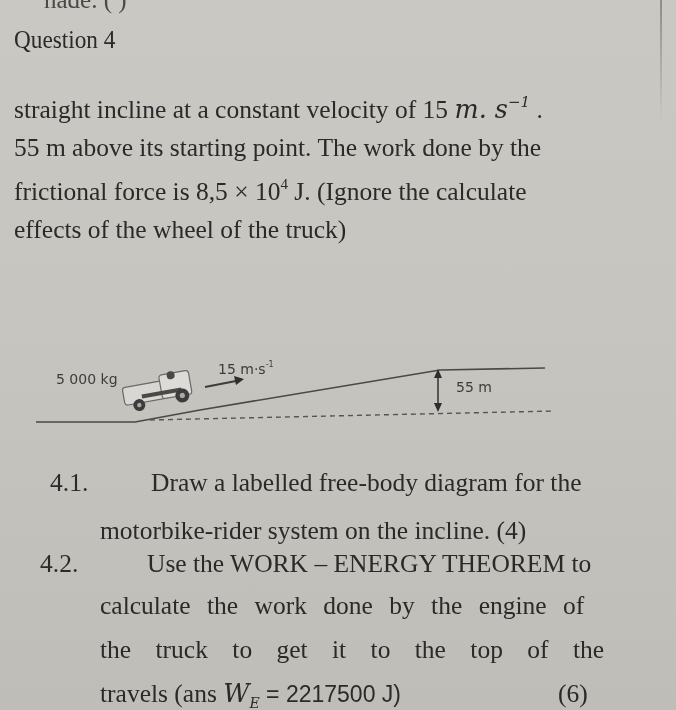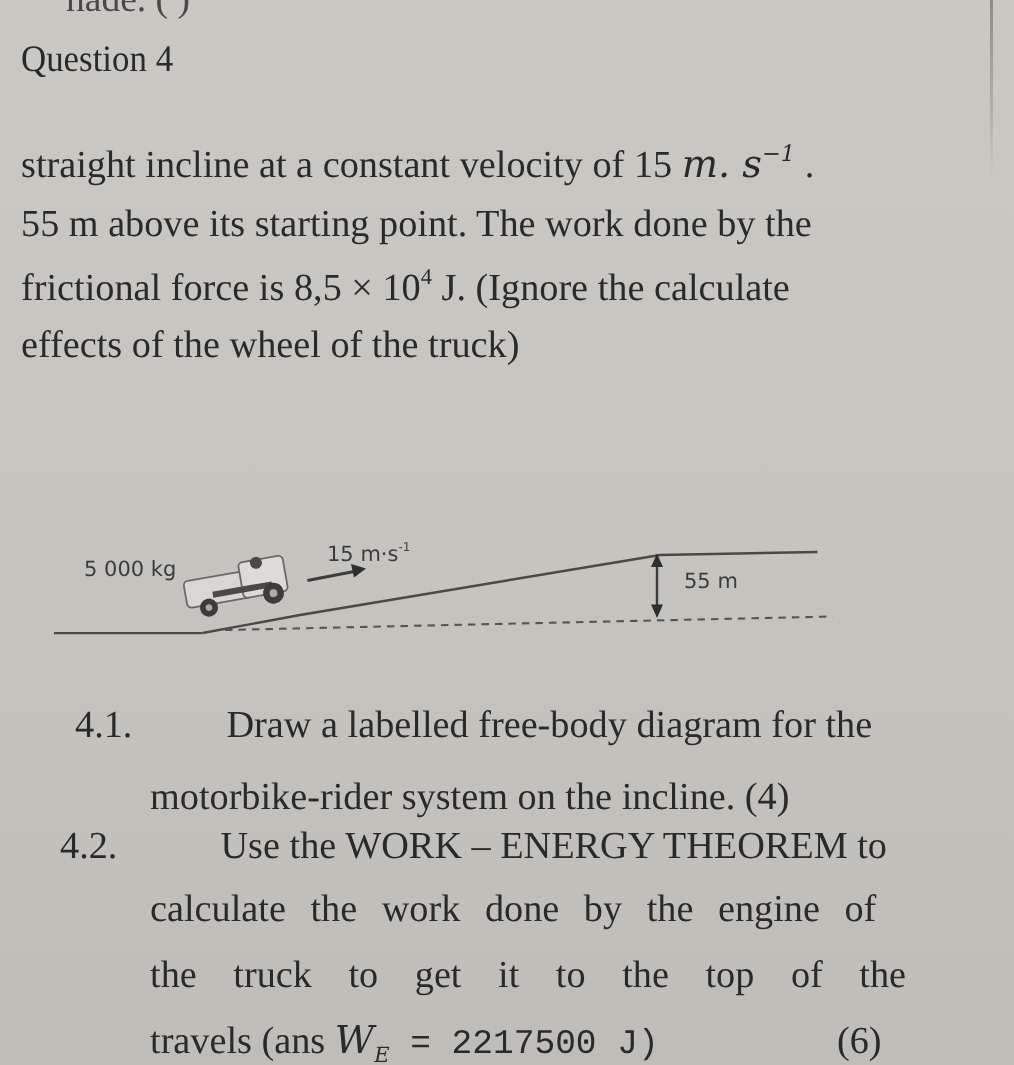--- a/index.html
+++ b/index.html
@@ -88,15 +88,15 @@
   <span class="num">4.1.</span>
   <span class="body" style="top:0;margin-left:37px;">Draw a labelled free-body diagram for the</span>
   <span class="body" style="left:50px; top:38px;margin-top:10px;">motorbike-rider system on the incline. (4)</span>
 </div>
 
 <div class="subq" style="left:40px; top:543px;">
   <span class="num">4.2.</span>
   <span class="body" style="left:60px; top:0;margin-left:47px;">Use the WORK – ENERGY THEOREM to</span>
   <span class="body justify" style="left:60px; top:42px;">calculate the work done by the engine of</span>
   <span class="body justify" style="left:60px; top:86px; word-spacing:18px;">the truck to get it to the top of the</span>
-  <span class="body" style="left:60px; top:130px;"><span>travels (ans </span><span class="math-it">W</span><sub style="font-size:14px;" class="math-it">E</sub><span style="font-family:Liberation Mono, monospace; font-size:23px;text-align:center;"> = 2217500 J)</span></span>
+  <span class="body" style="left:60px; top:130px;"><span>travels (ans </span><span class="math-it">W</span><sub style="font-size:14px;" class="math-it">E</sub><span style="font-family:Liberation Sans, sans-serif; font-size:23px;text-align:center;"> = 2217500 J)</span></span>
   <span class="body" style="left:518px; top:130px;">(6)</span>
 </div>
 
 </body></html>

